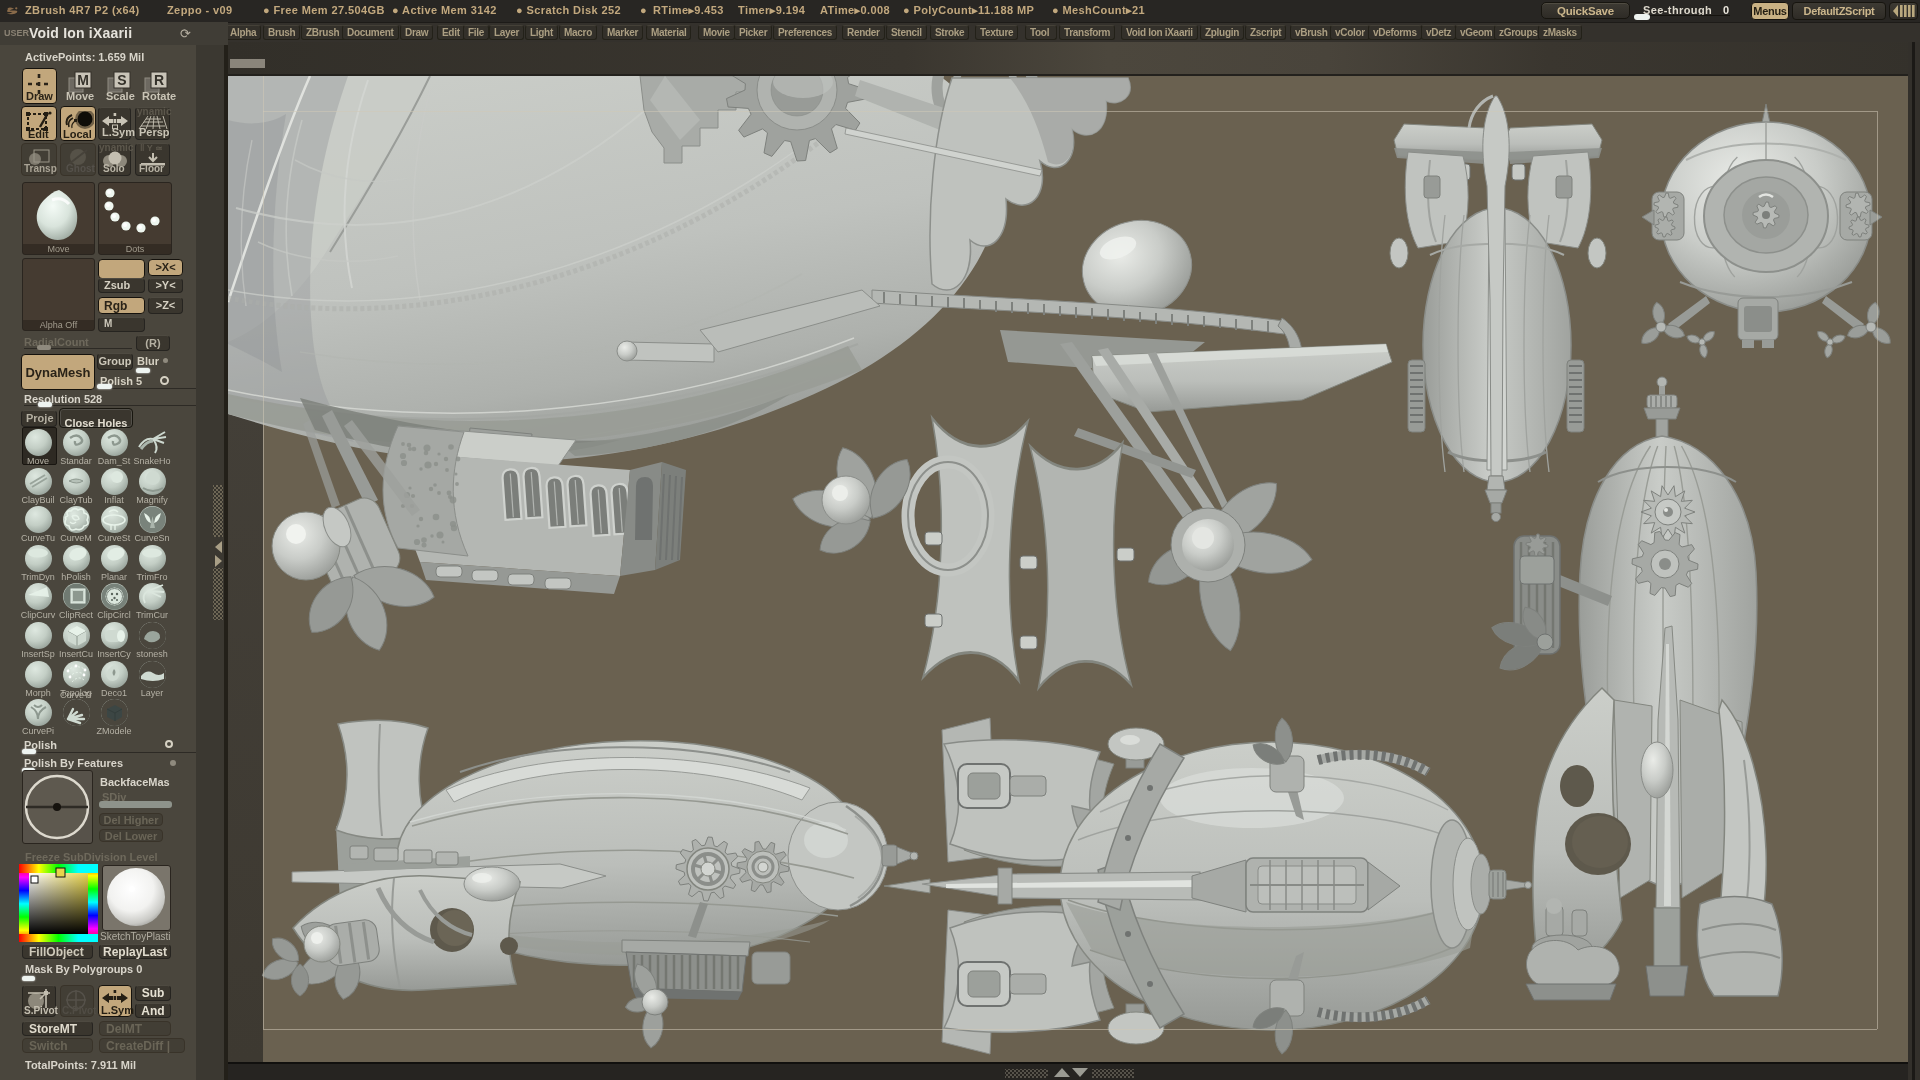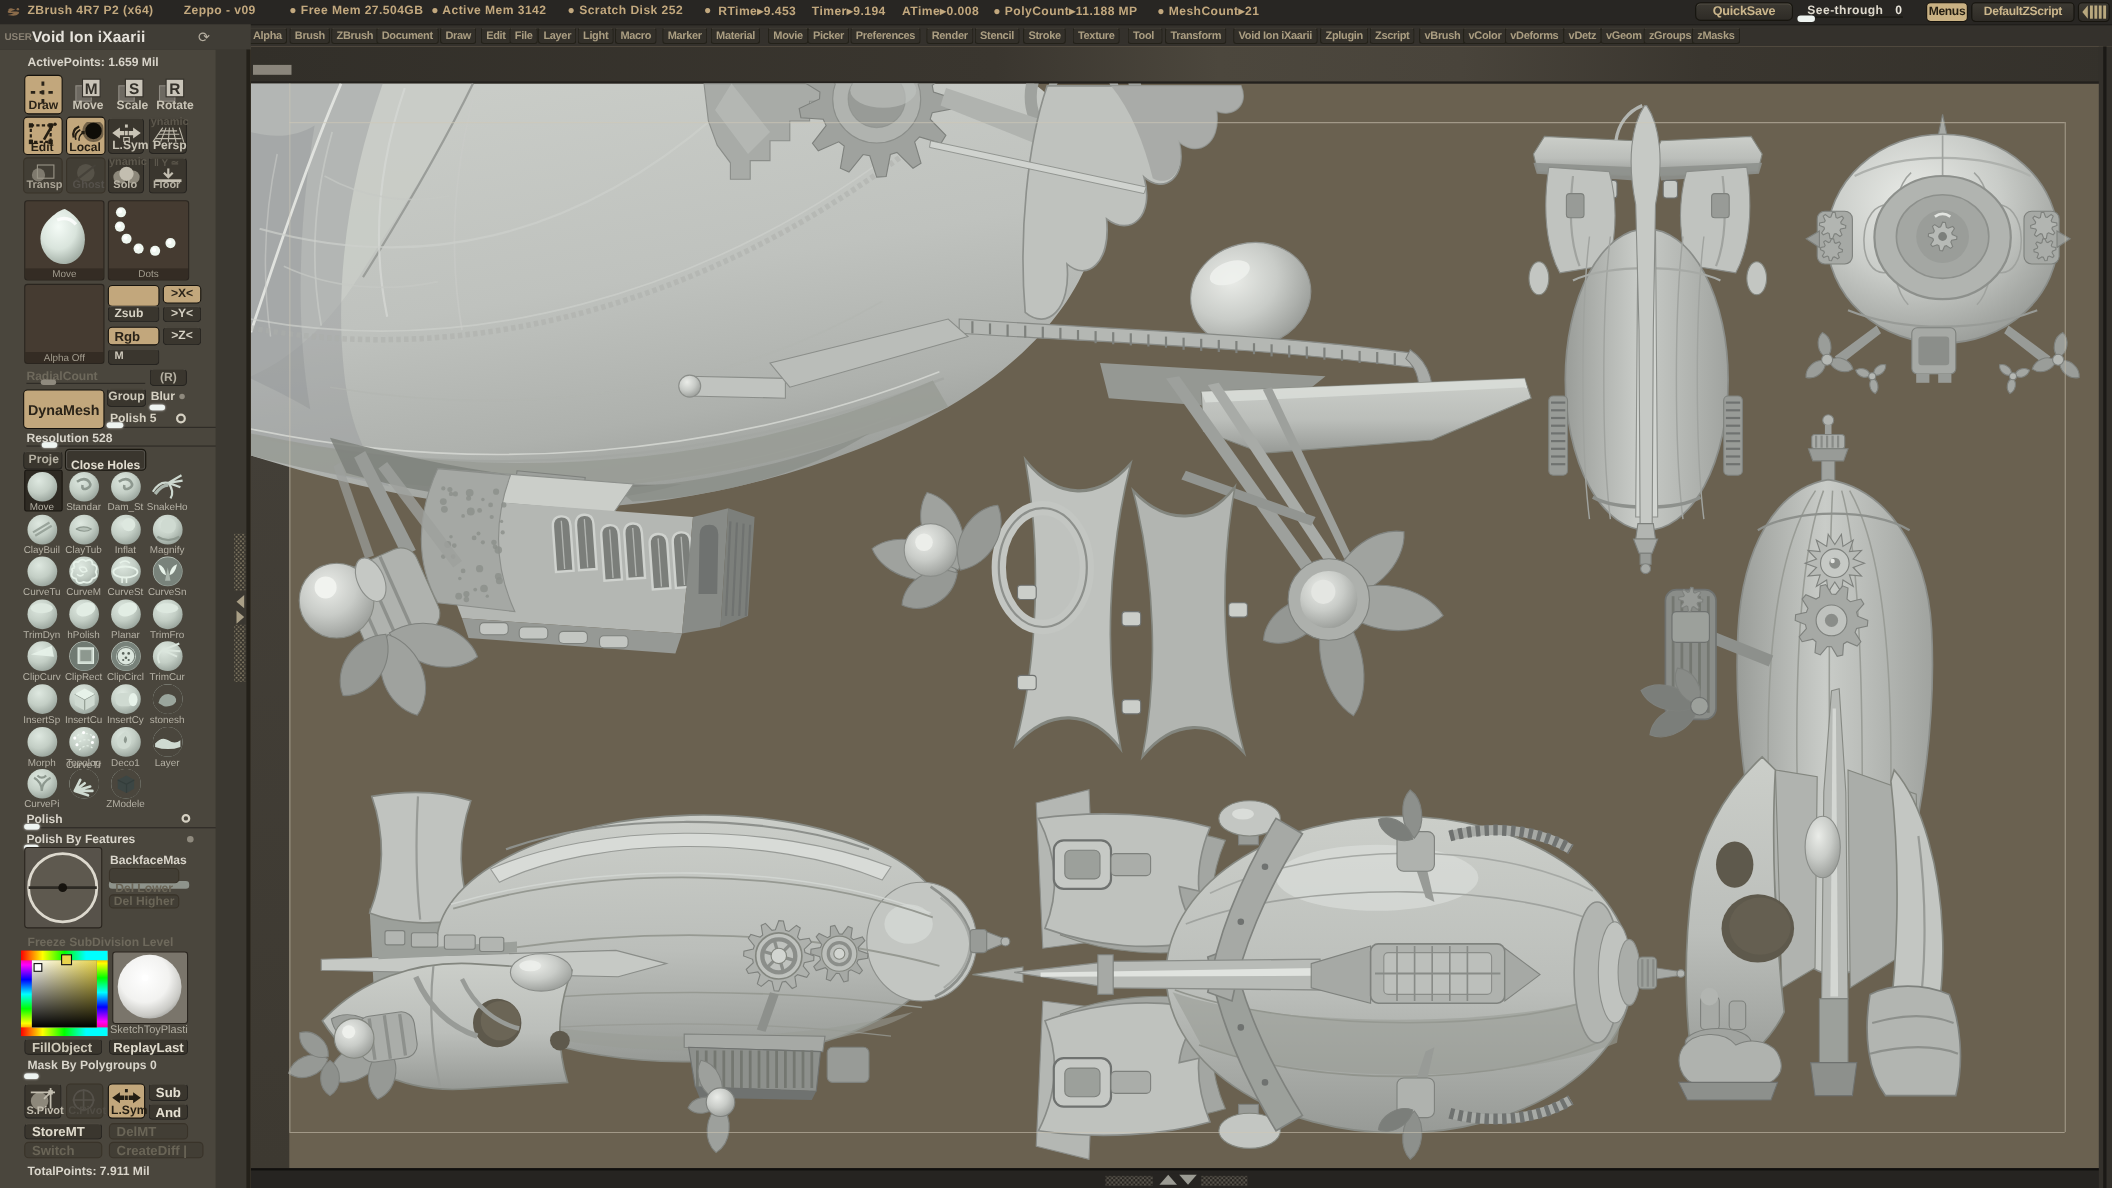--- a/index.html
+++ b/index.html
@@ -444,21 +444,21 @@
 <div class="thumb" style="left:22px;top:725px;width:71px;height:74px;background:#57524a"></div>
 <svg class="abs" style="left:22px;top:725px" width="71" height="74" viewBox="0 0 71 74">
       <circle cx="35" cy="37" r="31" fill="#5e594f" stroke="#ddd9ce" stroke-width="2.5"></circle>
       <path d="M4 37 H66" stroke="#2e2b25" stroke-width="2.5"></path>
       <circle cx="35" cy="37" r="4" fill="#16130e"></circle>
     </svg>
 <div class="lab" style="left:100px;top:731px;color:#d9d5cb">BackfaceMas</div>
 <div class="lab gray" style="left:102px;top:746px;">SDiv</div>
 <div class="abs" style="left:99px;top:756px;width:73px;height:7px;background:#8e938b;border-radius:3px"></div>
 <div class="btn dis" style="left:99px;top:768px;width:64px;height:13px;font-size:11px;padding-top:0px;">Del Higher</div>
-<div class="btn dis" style="left:99px;top:744px;width:64px;height:13px;font-size:11px;padding-top:12px;text-align:center;">Del Lower</div>
+<div class="btn dis" style="left:99px;top:784px;width:64px;height:13px;font-size:11px;padding-top:0px;text-align:center;">Del Lower</div>
 <div class="lab gray" style="left:25px;top:806px;">Freeze SubDivision Level</div>
 <svg class="abs" style="left:19px;top:819px" width="79" height="78" viewBox="0 0 79 78">
 <defs>
         <linearGradient id="hue" x1="0" y1="0" x2="0" y2="1">
 <stop offset="0" stop-color="#ff0000"></stop>
           <stop offset=".17" stop-color="#ff00ff"></stop>
           <stop offset=".34" stop-color="#0000ff"></stop>
           <stop offset=".51" stop-color="#00ffff"></stop>
           <stop offset=".68" stop-color="#00ff00"></stop>
           <stop offset=".85" stop-color="#ffff00"></stop>

